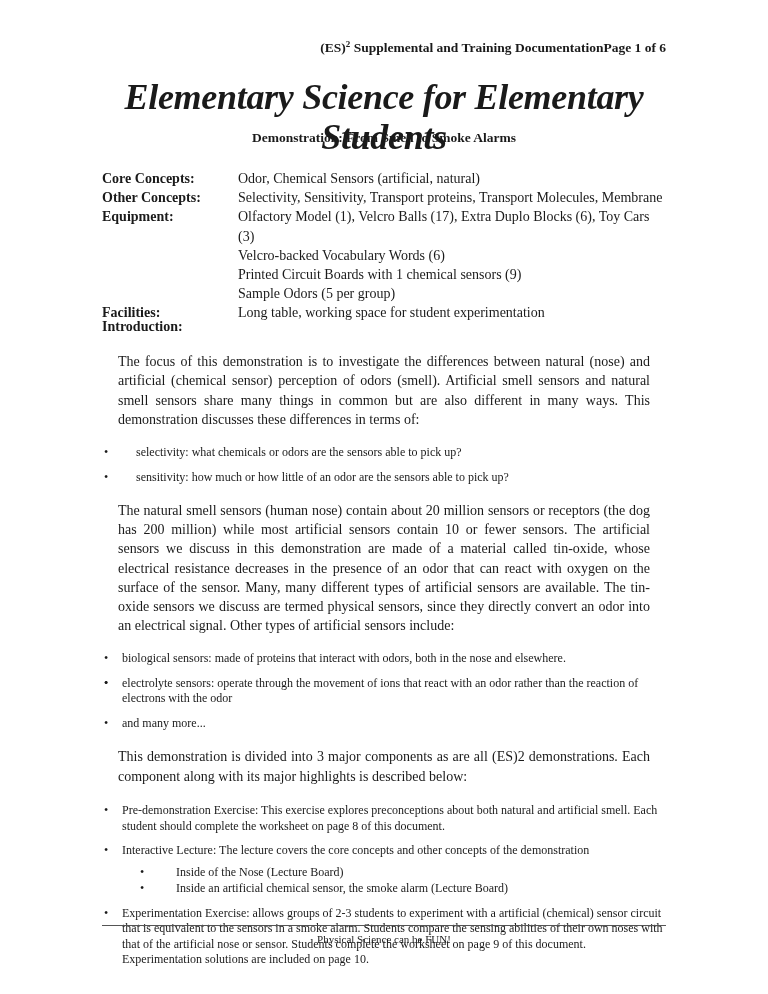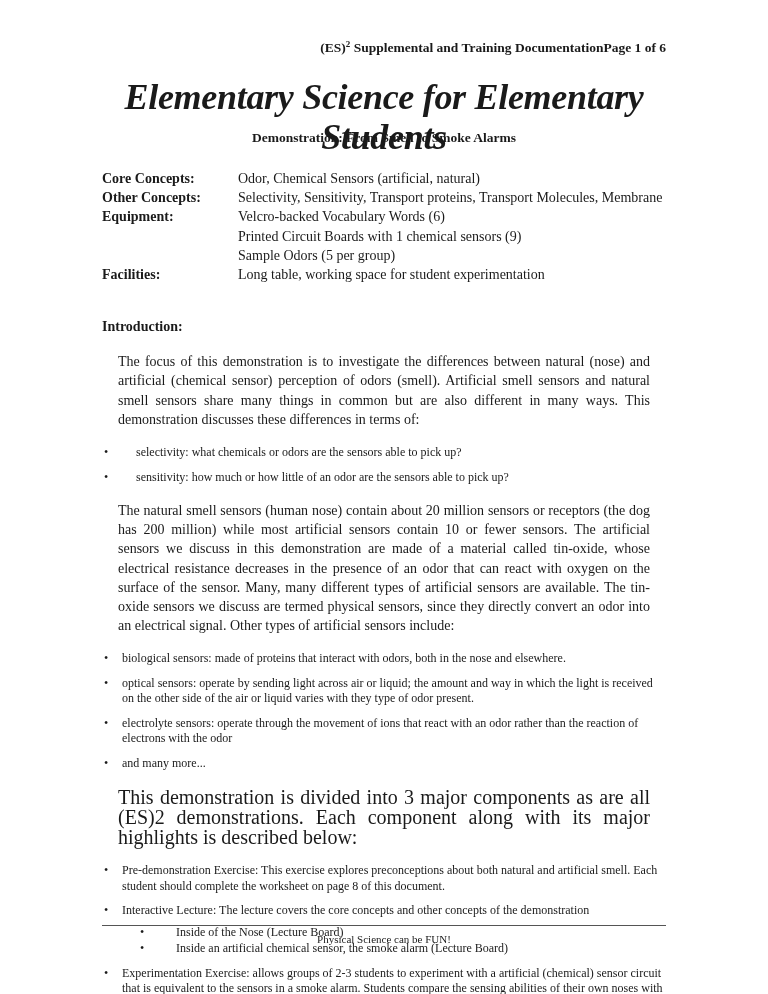--- a/index.html
+++ b/index.html
@@ -128,21 +128,21 @@
   }
   .sub-bullets li {
     position: relative;
     padding-left: 54px !important;
     margin-bottom: 1px !important;
   }
   .sub-bullets li .dot {
     left: 18px !important;
   }
   .para.large {
-    font-size: 20px;
+    font-size: 14px;
     line-height: 20px;
   }
   .footer-rule {
     position: absolute;
     top: 925px;
     left: 0;
     width: 564px;
     height: 0;
     border-top: 1px solid #555;
   }
@@ -179,20 +179,21 @@
     </div>
     <div class="concept-row">
       <div class="concept-label">Other Concepts:</div>
       <div class="concept-values">
         <div>Selectivity, Sensitivity, Transport proteins, Transport Molecules, Membrane</div>
       </div>
     </div>
     <div class="concept-row">
       <div class="concept-label">Equipment:</div>
       <div class="concept-values">
+        <div>Olfactory Model (1), Velcro Balls (17), Extra Duplo Blocks (6), Toy Cars (3)</div>
         <div>Velcro-backed Vocabulary Words (6)</div>
         <div>Printed Circuit Boards with 1 chemical sensors (9)</div>
         <div>Sample Odors (5 per group)</div>
       </div>
     </div>
     <div class="concept-row">
       <div class="concept-label">Facilities:</div>
       <div class="concept-values">
         <div>Long table, working space for student experimentation</div>
       </div>
@@ -205,21 +206,21 @@
 
     <ul class="bullets wide">
       <li><span class="dot">•</span><span>selectivity: what chemicals or odors are the sensors able to pick up?</span></li>
       <li><span class="dot">•</span><span>sensitivity: how much or how little of an odor are the sensors able to pick up?</span></li>
     </ul>
 
     <p class="para">The natural smell sensors (human nose) contain about 20 million sensors or receptors (the dog has 200 million) while most artificial sensors contain 10 or fewer sensors. The artificial sensors we discuss in this demonstration are made of a material called tin-oxide, whose electrical resistance decreases in the presence of an odor that can react with oxygen on the surface of the sensor. Many, many different types of artificial sensors are available. The tin-oxide sensors we discuss are termed physical sensors, since they directly convert an odor into an electrical signal. Other types of artificial sensors include:</p>
 
     <ul class="bullets narrow">
       <li><span class="dot">•</span><span>biological sensors: made of proteins that interact with odors, both in the nose and elsewhere.</span></li>
-      <li><span class="dot">•</span><span>optical sensors: operate by sending light across air or liquid; the amount and way in which the light is received on the other side of the air or liquid varies with they type of odor present.</span></li>
+      <li><span class="dot">•</span></li>
       <li><span class="dot">•</span><span>electrolyte sensors: operate through the movement of ions that react with an odor rather than the reaction of electrons with the odor</span></li>
       <li><span class="dot">•</span><span>and many more...</span></li>
     </ul>
 
     <p class="para large">This demonstration is divided into 3 major components as are all (ES)2 demonstrations. Each component along with its major highlights is described below:</p>
 
     <ul class="bullets narrow">
       <li><span class="dot">•</span><span>Pre-demonstration Exercise: This exercise explores preconceptions about both natural and artificial smell. Each student should complete the worksheet on page 8 of this document.</span></li>
       <li><span class="dot">•</span><span>Interactive Lecture: The lecture covers the core concepts and other concepts of the demonstration</span>
         <ul class="sub-bullets">

